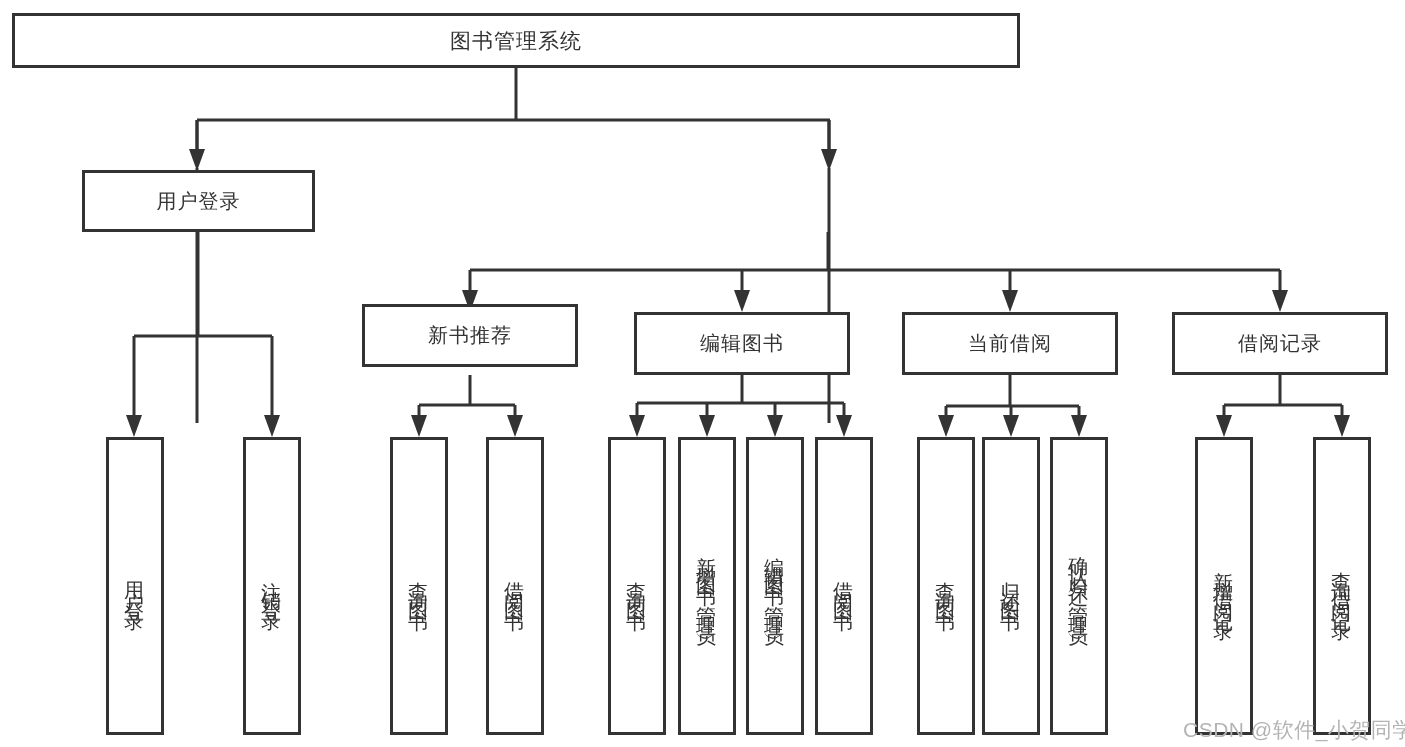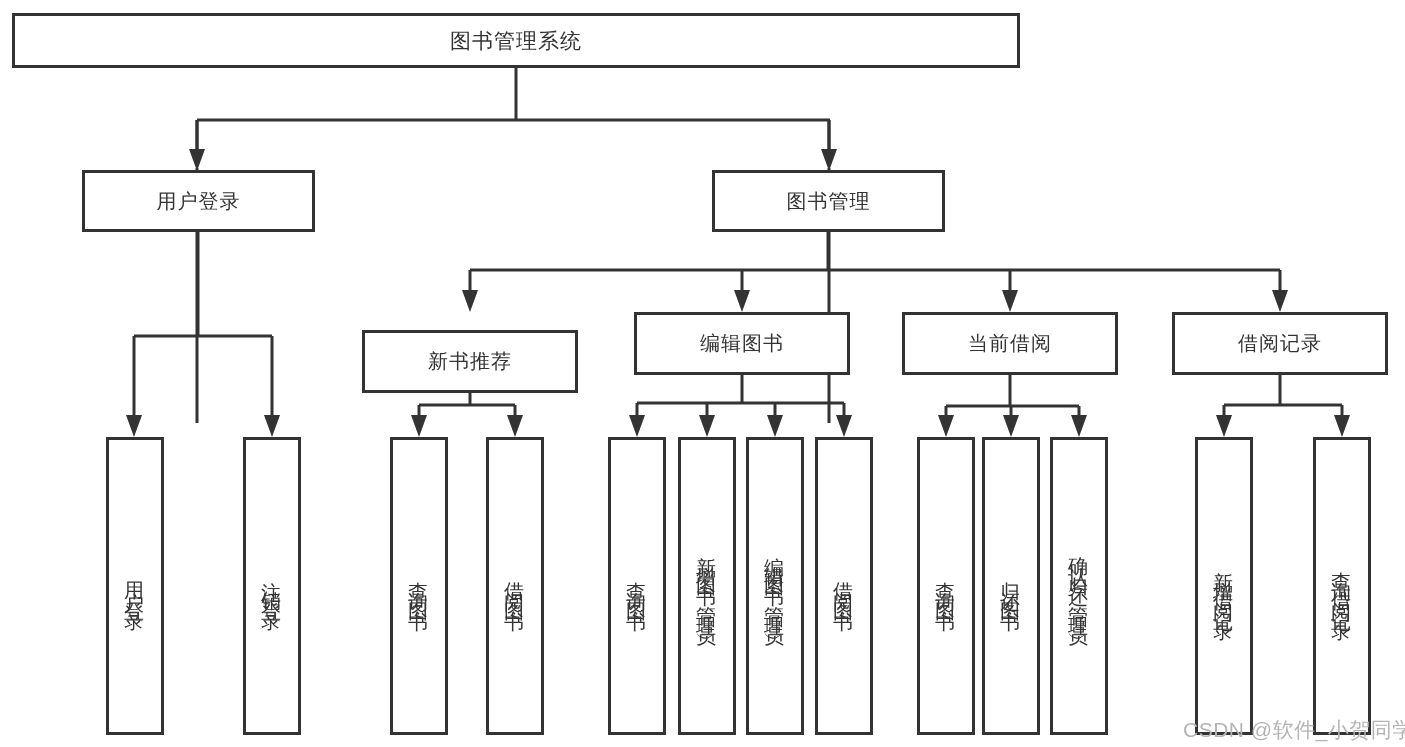--- a/index.html
+++ b/index.html
@@ -134,23 +134,22 @@
       <polygon points="1003,415 1019,415 1011,437"></polygon>
       <polygon points="1071,415 1087,415 1079,437"></polygon>
       <polygon points="1216,415 1232,415 1224,437"></polygon>
       <polygon points="1334,415 1350,415 1342,437"></polygon>
     </g>
   </svg>
 
   <div class="hbox root" style="left:12px; top:13px; width:1008px; height:55px;">图书管理系统</div>
 
   <div class="hbox" style="left:82px; top:170px; width:233px; height:62px;">用户登录</div>
-  <div class="hbox" style="left:712px; top:170px; width:233px; height:62px;">图书管理</div>
 
-  <div class="hbox" style="left:362px; top:330px; width:216px; height:63px;">新书推荐</div>
+  <div class="hbox" style="left:362px; top:304px; width:216px; height:63px;">新书推荐</div>
   <div class="hbox" style="left:634px; top:312px; width:216px; height:63px;">编辑图书</div>
   <div class="hbox" style="left:1172px; top:312px; width:216px; height:63px;">借阅记录</div>
   <div class="hbox" style="left:902px; top:312px; width:216px; height:63px;">当前借阅</div>
 
   <div class="vbox" style="left:106px;">用户登录</div>
   <div class="vbox" style="left:243px;">注销登录</div>
 
   <div class="vbox" style="left:390px;">查询图书</div>
   <div class="vbox" style="left:486px;">借阅图书</div>
 

